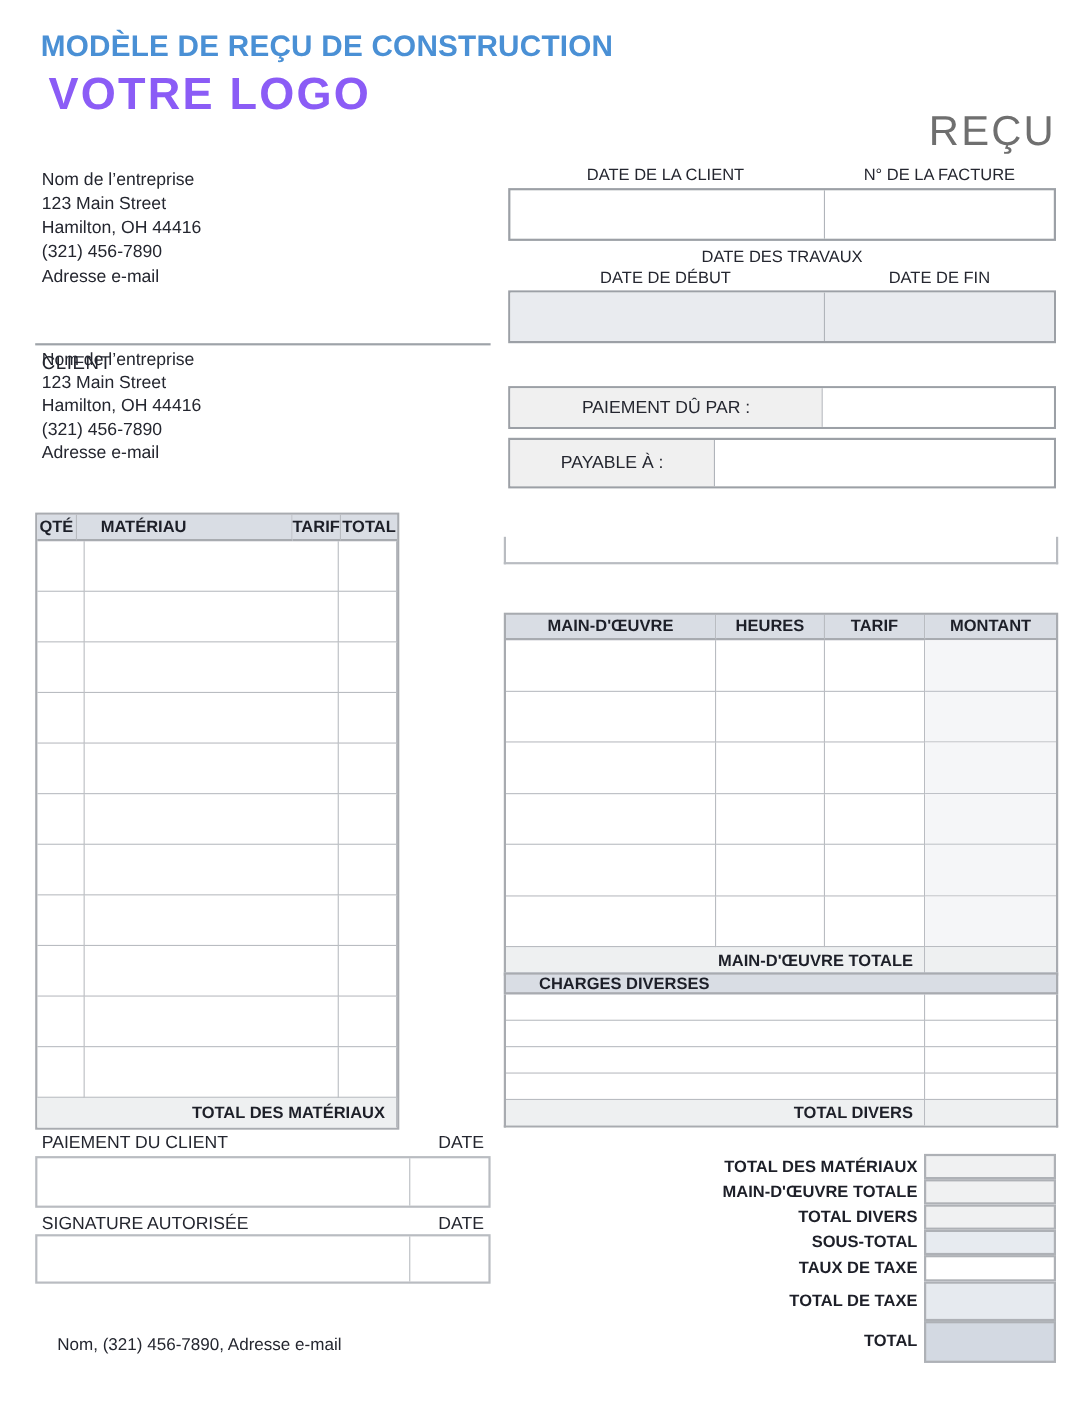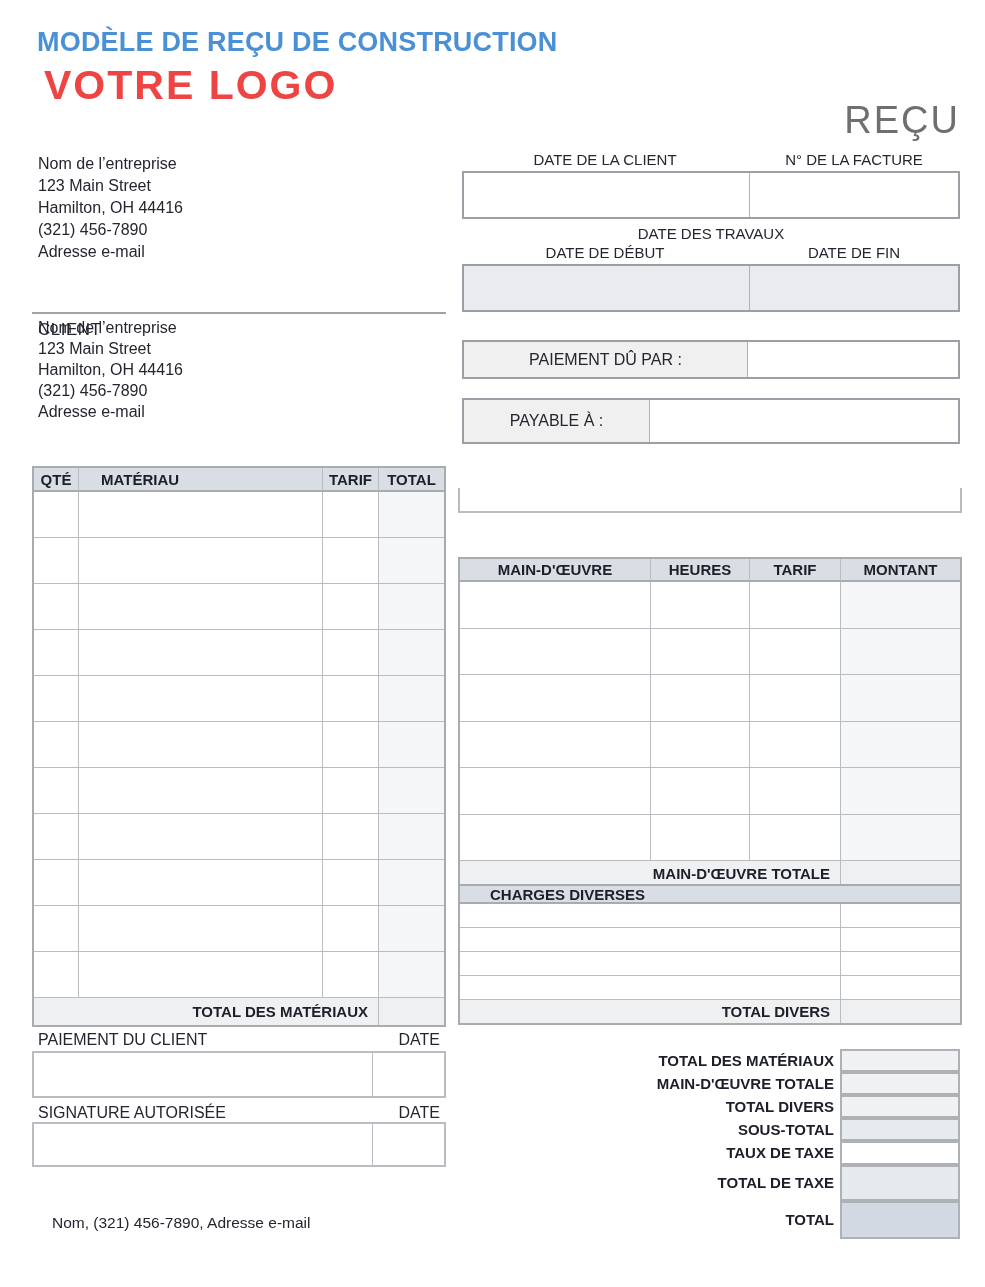--- a/index.html
+++ b/index.html
@@ -5,21 +5,21 @@
   * { margin:0; padding:0; box-sizing:border-box; }
   html,body { background:#ffffff; }
   .page {
     position:relative; width:985px; height:1287px; background:#ffffff;
     font-family:"Liberation Sans", sans-serif; color:#24262f; overflow:hidden;
   }
   .abs { position:absolute; }
 
   
   .title { left:37px; top:27px; font-size:27px; font-weight:bold; color:#4a90d5; letter-spacing:.2px; }
-  .logo  { left:44px; top:62px; font-size:41px; font-weight:bold; color:#ef4444; letter-spacing:2px; }
+  .logo  { left:44px; top:62px; font-size:41px; font-weight:bold; color:#8b5cf6; letter-spacing:2px; }
   .recu  { left:458px; top:66px; width:502px; text-align:right; font-size:38px; color:#6f6f6f; letter-spacing:2px;margin-top:33px; }
 
   
   .addr { font-size:16px; line-height:22px; color:#24262f; }
   .company { left:38px; top:153px; }
   .client-head { left:38px; top:291px; font-size:17px; letter-spacing:.5px;margin-top:29px; }
   .client-underline { left:32px; top:312px; width:414px; height:0; border-top:2px solid #9ea3a9; }
   .client-lines { left:38px; top:317px; font-size:16px; line-height:21px; }
 
   
@@ -96,40 +96,40 @@
   </div>
 
   <div class="abs flabel" style="left:462px; top:225px; width:498px;">DATE DES TRAVAUX</div>
   <div class="abs flabel" style="left:462px; top:244px; width:286px;">DATE DE DÉBUT</div>
   <div class="abs flabel" style="left:748px; top:244px; width:212px;">DATE DE FIN</div>
   <div class="abs twobox" style="left:462px; top:264px; width:498px; height:48px;">
     <div class="cellA fill-gray"></div>
     <div class="cellB fill-gray"></div>
   </div>
 
-  <div class="abs payrow" style="left:462px; top:340px; width:498px; height:39px;">
+  <div class="abs payrow" style="left:462px; top:351px; width:498px; height:39px;">
     <div class="plabel" style="width:284px;">PAIEMENT DÛ PAR :</div>
     <div class="pvalue"></div>
   </div>
   <div class="abs payrow" style="left:462px; top:398px; width:498px; height:46px;">
     <div class="plabel" style="width:186px;">PAYABLE À :</div>
     <div class="pvalue"></div>
   </div>
 
   <div class="abs client-head">CLIENT</div>
   <div class="abs client-underline"></div>
   <div class="abs addr client-lines" id="client-lines">
       <div>Nom de l’entreprise</div>
       <div>123 Main Street</div>
       <div>Hamilton, OH 44416</div>
       <div>(321) 456-7890</div>
       <div>Adresse e-mail</div>
     </div>
 
-  <div class="abs tbl" style="left:32px; top:466px; width:414px;">
+  <div class="abs tbl" style="left:32px; top:466px; width:331px;">
     <div class="trow thead" style="height:24px;">
       <div style="width:45px;">QTÉ</div>
       <div style="width:244px;" class="hleft">MATÉRIAU</div>
       <div style="width:56px;">TARIF</div>
       <div style="width:65px;">TOTAL</div>
     </div>
     <div id="materials-rows">
         <div class="trow" style="height: 46px;">
           <div style="width: 45px;"></div>
           <div style="width: 244px;"></div>

